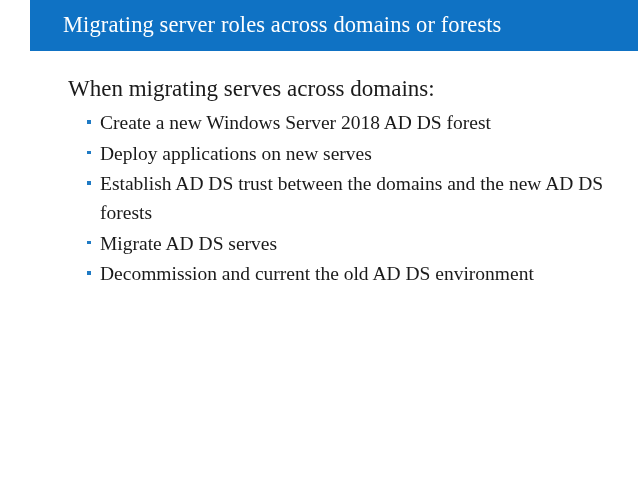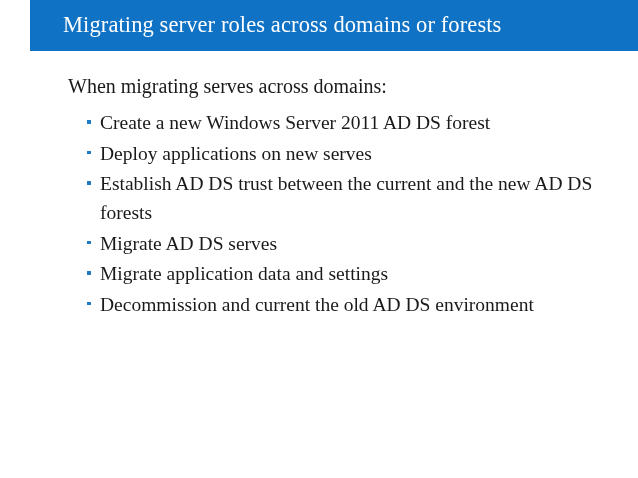--- a/index.html
+++ b/index.html
@@ -48,21 +48,21 @@
     top: 51px;
     width: 638px;
     height: 427px;
   }
 
   .lead-line {
     position: absolute;
     left: 38px;
     top: 24px;
     color: #1a1a1a;
-    font-size: 20px;
+    font-size: 23px;
     font-weight: 400;
     line-height: 1.18;
     white-space: nowrap;
   }
 
   .bullet-list {
     position: absolute;
     left: 56px;
     top: 58px;
     width: 548px;
@@ -105,42 +105,38 @@
   </div>
 
   <div class="body-area">
 
     <div class="lead-line">When migrating serves across domains:</div>
 
     <ul class="bullet-list">
 
       <li class="bullet-item">
         <span class="bullet-dot"></span>
-        <span class="bullet-text">Create a new Windows Server 2011 AD DS forest</span>
+        <span class="bullet-text">Create a new Windows Server 2018 AD DS forest</span>
       </li>
 
       <li class="bullet-item">
         <span class="bullet-dot"></span>
         <span class="bullet-text">Deploy applications on new serves</span>
       </li>
 
       <li class="bullet-item">
         <span class="bullet-dot"></span>
-        <span class="bullet-text">Establish AD DS trust between the current and the new AD DS forests</span>
+        <span class="bullet-text">Establish AD DS trust between the domains and the new AD DS forests</span>
       </li>
 
       <li class="bullet-item">
         <span class="bullet-dot"></span>
         <span class="bullet-text">Migrate AD DS serves</span>
       </li>
 
-      <li class="bullet-item">
-        <span class="bullet-dot"></span>
-        <span class="bullet-text">Migrate application data and settings</span>
-      </li>
 
       <li class="bullet-item">
         <span class="bullet-dot"></span>
         <span class="bullet-text">Decommission and current the old AD DS environment</span>
       </li>
 
     </ul>
   </div>
 </div>
 

